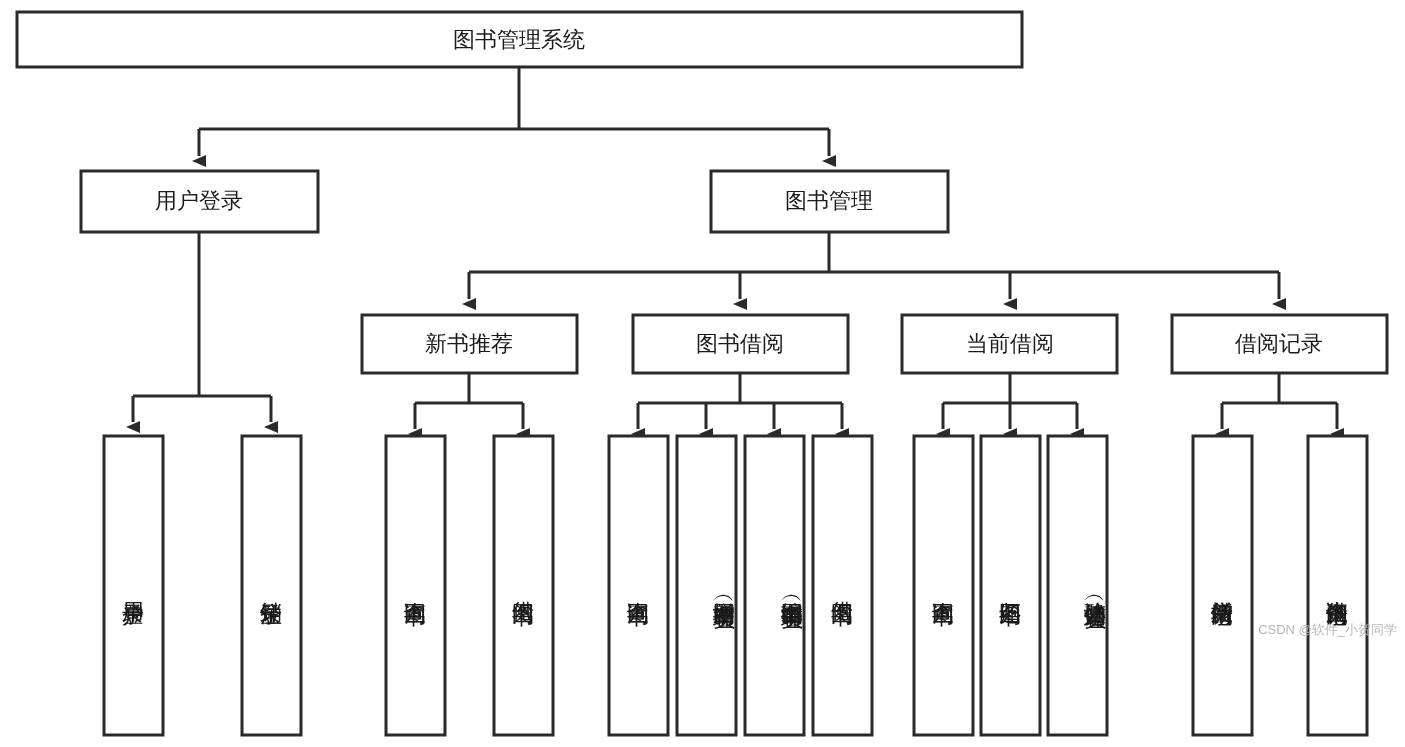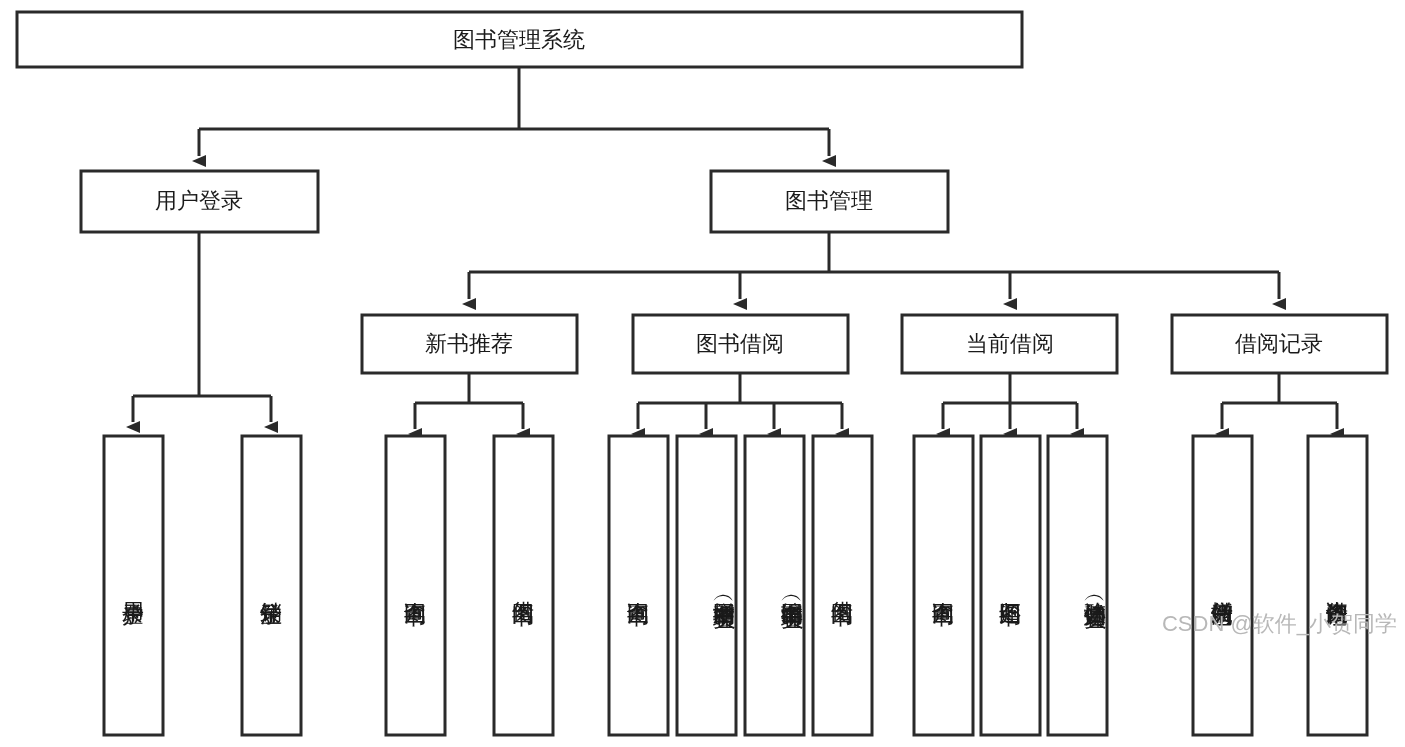--- a/index.html
+++ b/index.html
@@ -62,21 +62,21 @@
     white-space: nowrap;
     pointer-events: none;
   }
   .vlabel-wrap.centered {
     align-items: center;
   }
   .watermark {
     position: absolute;
     right: 8px;
     bottom: 4px;
-    font-size: 22px;
+    font-size: 13px;
     color: #b8b8b8;
     font-family: "Liberation Sans", "DejaVu Sans", sans-serif;
     white-space: nowrap;
     pointer-events: none;
   }
 </style>
 </head>
 <body>
 
 <div id="diagram-root">

